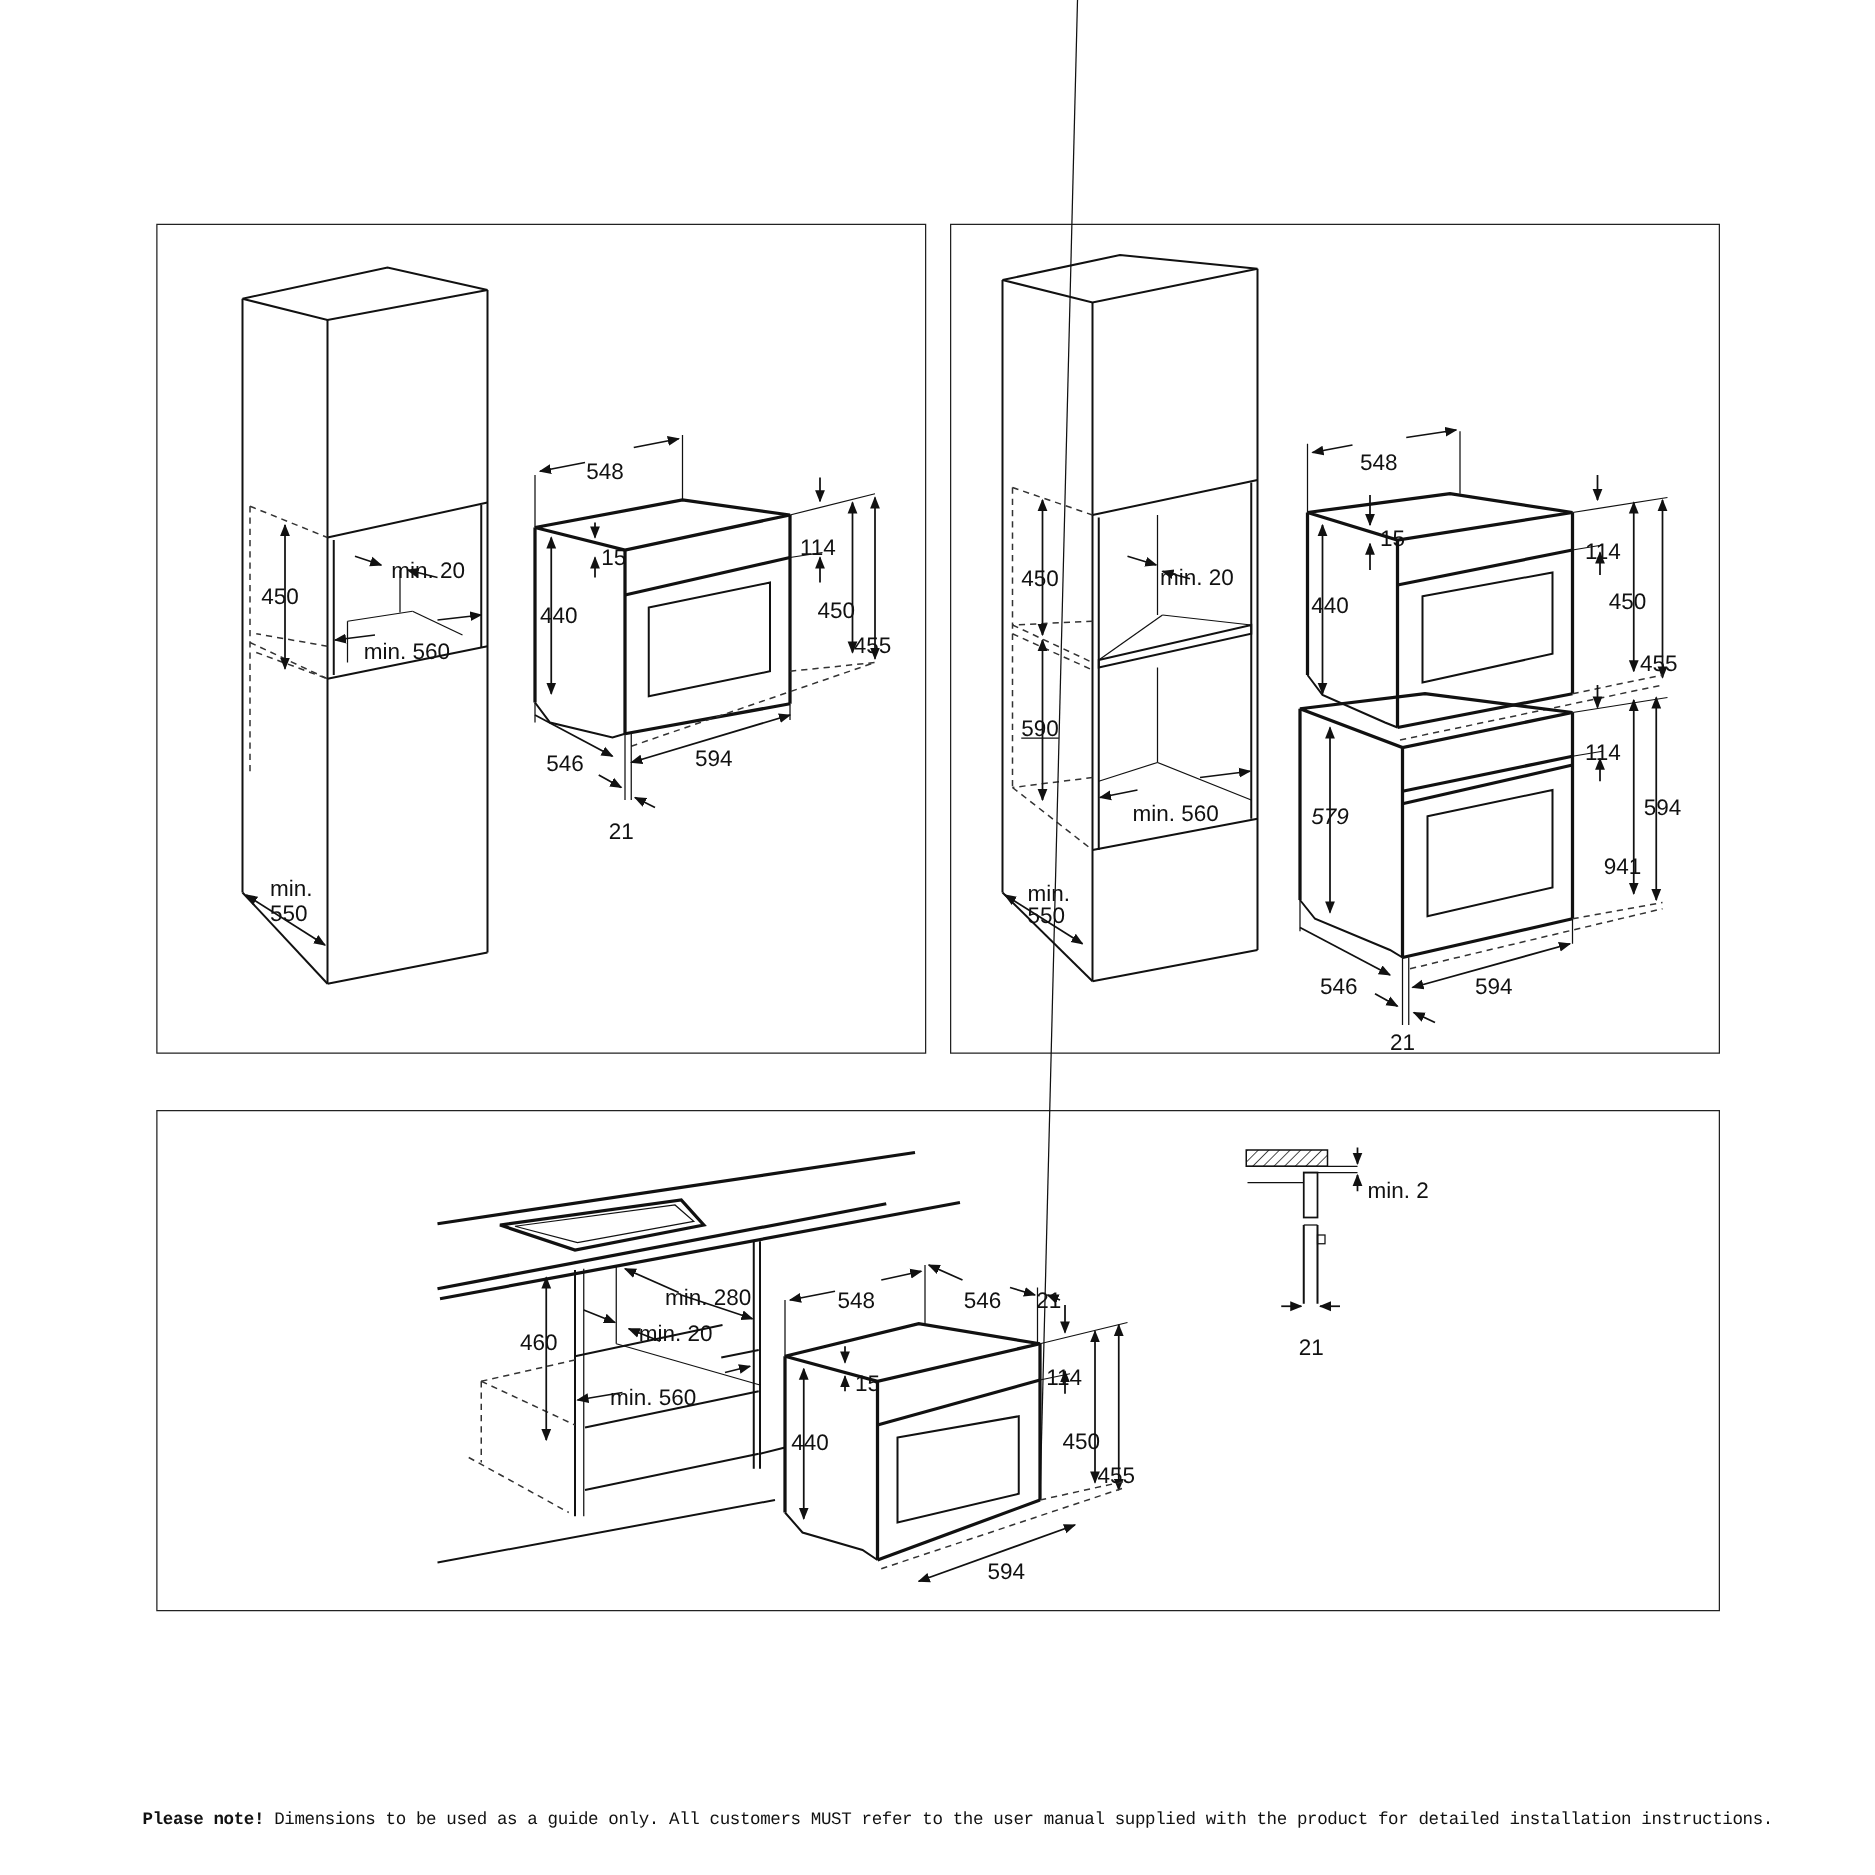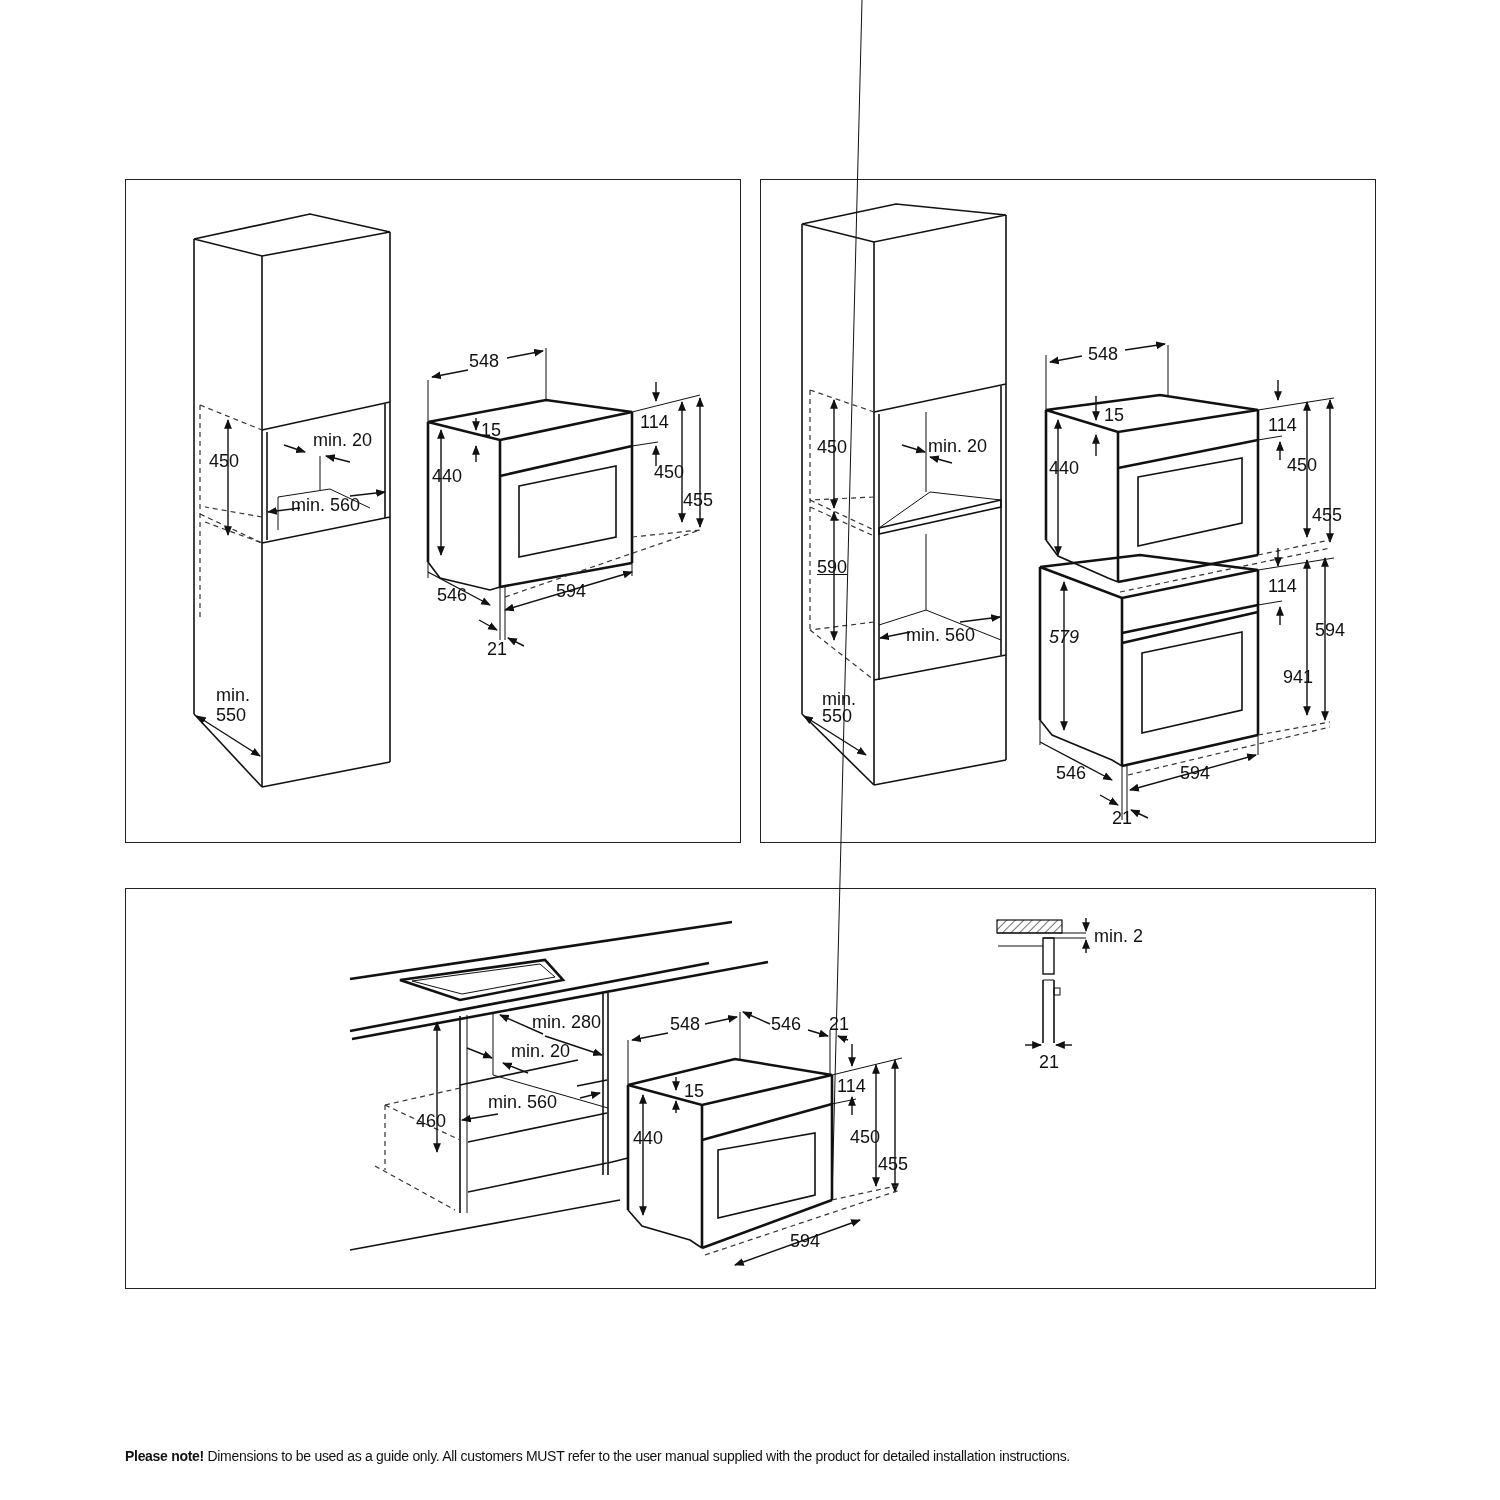--- a/index.html
+++ b/index.html
@@ -5,22 +5,22 @@
   html, body { margin:0; padding:0; background:#ffffff; }
   body { width:1500px; height:1500px; position:relative; overflow:hidden; font-family:"Liberation Sans", sans-serif; color:#111; }
   .panel { position:absolute; border:1.5px solid #222; box-sizing:border-box; background:#fff; }
   svg { position:absolute; left:0; top:0; overflow:visible; }
   .ln { stroke:#111; stroke-width:1.6; fill:none; }
   .thk { stroke:#111; stroke-width:2.6; fill:none; }
   .th { stroke:#111; stroke-width:1; fill:none; }
   .ds { stroke:#333; stroke-width:1.2; fill:none; stroke-dasharray:5 4; }
   .dim { stroke:#111; stroke-width:1.4; fill:none; marker-start:url(#ah); marker-end:url(#ah); }
   .dim1 { stroke:#111; stroke-width:1.4; fill:none; marker-end:url(#ah); }
-  .lbl { position:absolute; font-size:18px; line-height:18px; white-space:nowrap; background:transparent; font-family:"Liberation Sans", sans-serif; }
-  .note { position:absolute; left:125px; top:1448px; font-size:14px; font-family:Liberation Sans, sans-serif; letter-spacing:-0.3px; white-space:nowrap; }
+  .lbl { position:absolute; font-size:18px; line-height:18px; white-space:nowrap; background:transparent; font-family:"Liberation Sans", sans-serif;margin-top:16px; }
+  .note { position:absolute; left:114px; top:1448px; font-size:14px; font-family:Liberation Mono, monospace; letter-spacing:-0.3px; white-space:nowrap; }
   .note b { font-weight:bold; }
 </style>
 </head>
 <body>
 
 <div class="panel" style="left:125px;top:179px;width:616px;height:664px;"></div>
 <div class="panel" style="left:760px;top:179px;width:616px;height:664px;"></div>
 <div class="panel" style="left:125px;top:888px;width:1251px;height:401px;"></div>
 
 <svg width="1500" height="1500">
@@ -305,21 +305,21 @@
 <span class="lbl" style="left:1312px;top:506px;">455</span>
 
 <span class="lbl" style="left:1049px;top:628px;font-style:italic;">579</span>
 <span class="lbl" style="left:1268px;top:577px;">114</span>
 <span class="lbl" style="left:1283px;top:668px;">941</span>
 <span class="lbl" style="left:1315px;top:621px;">594</span>
 <span class="lbl" style="left:1056px;top:764px;">546</span>
 <span class="lbl" style="left:1180px;top:764px;">594</span>
 <span class="lbl" style="left:1112px;top:809px;">21</span>
 
-<span class="lbl" style="left:416px;top:1112px;">460</span>
+<span class="lbl" style="left:416px;top:1049px;">460</span>
 <span class="lbl" style="left:532px;top:1013px;">min. 280</span>
 <span class="lbl" style="left:511px;top:1042px;">min. 20</span>
 <span class="lbl" style="left:488px;top:1093px;">min. 560</span>
 
 <span class="lbl" style="left:670px;top:1015px;">548</span>
 <span class="lbl" style="left:771px;top:1015px;">546</span>
 <span class="lbl" style="left:829px;top:1015px;">21</span>
 <span class="lbl" style="left:684px;top:1082px;">15</span>
 <span class="lbl" style="left:633px;top:1129px;">440</span>
 <span class="lbl" style="left:837px;top:1077px;">114</span>

